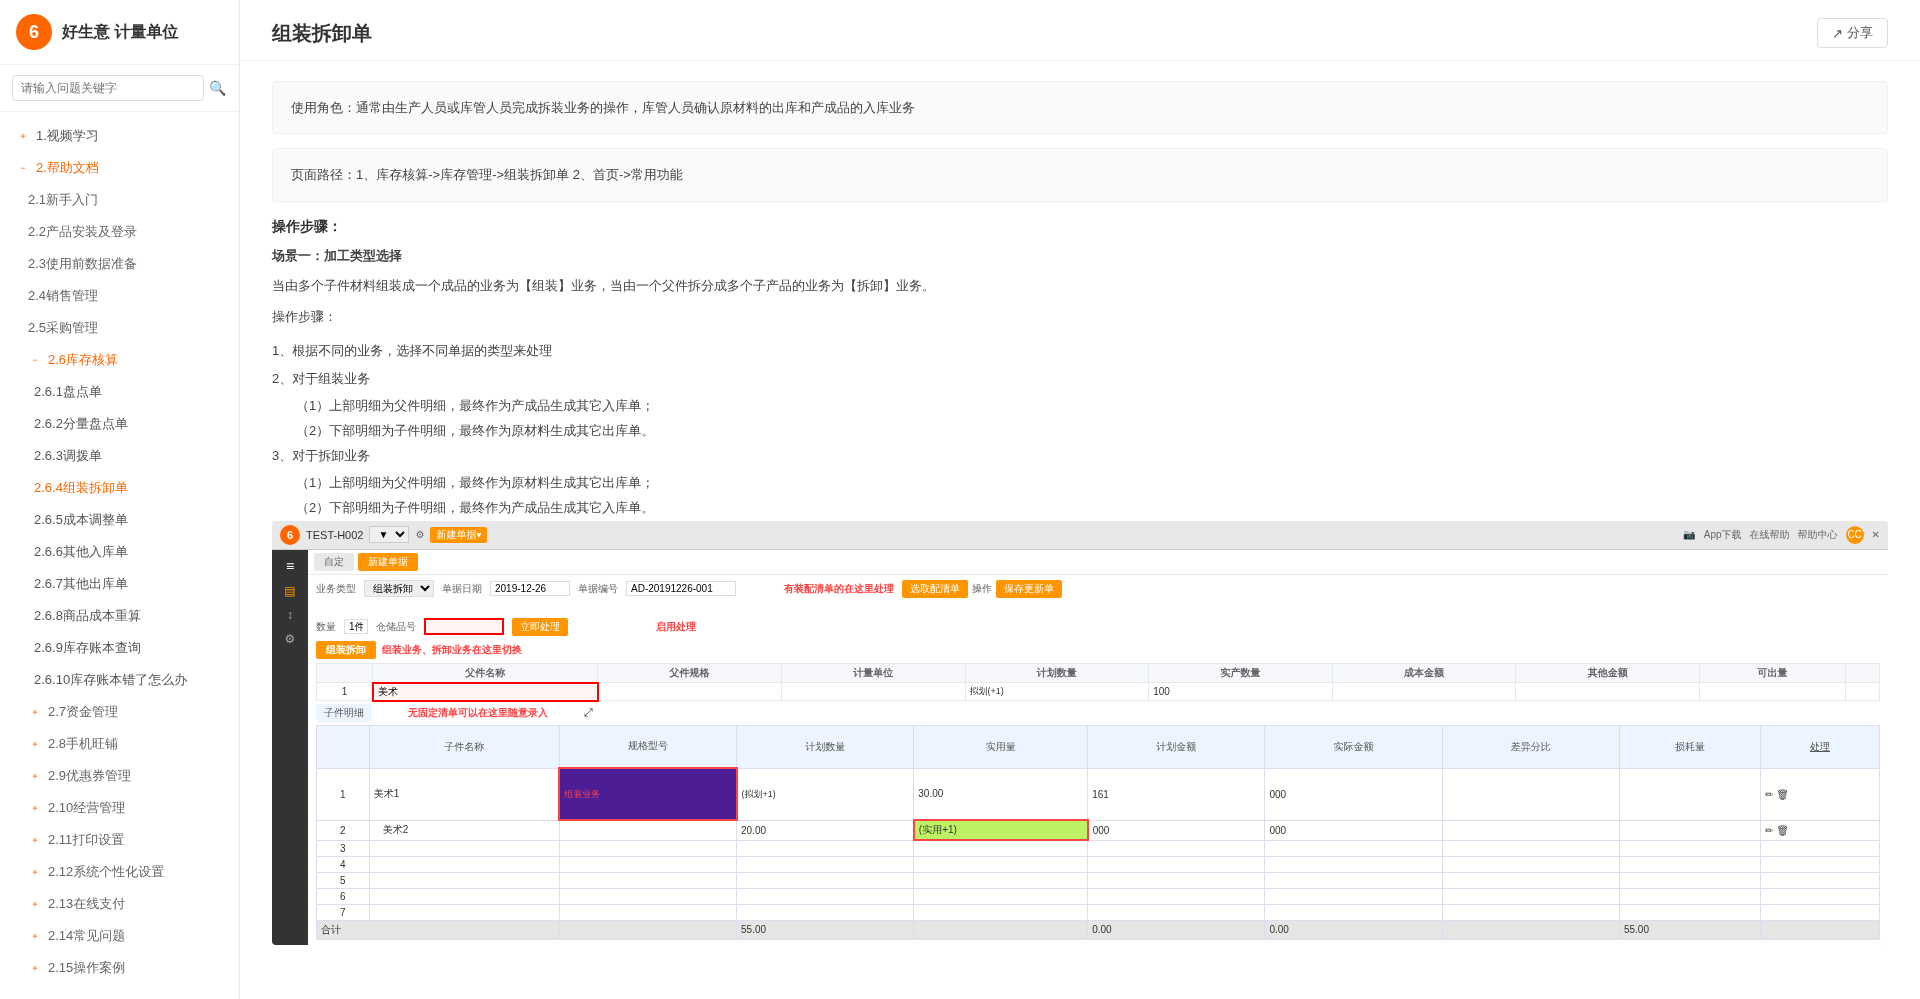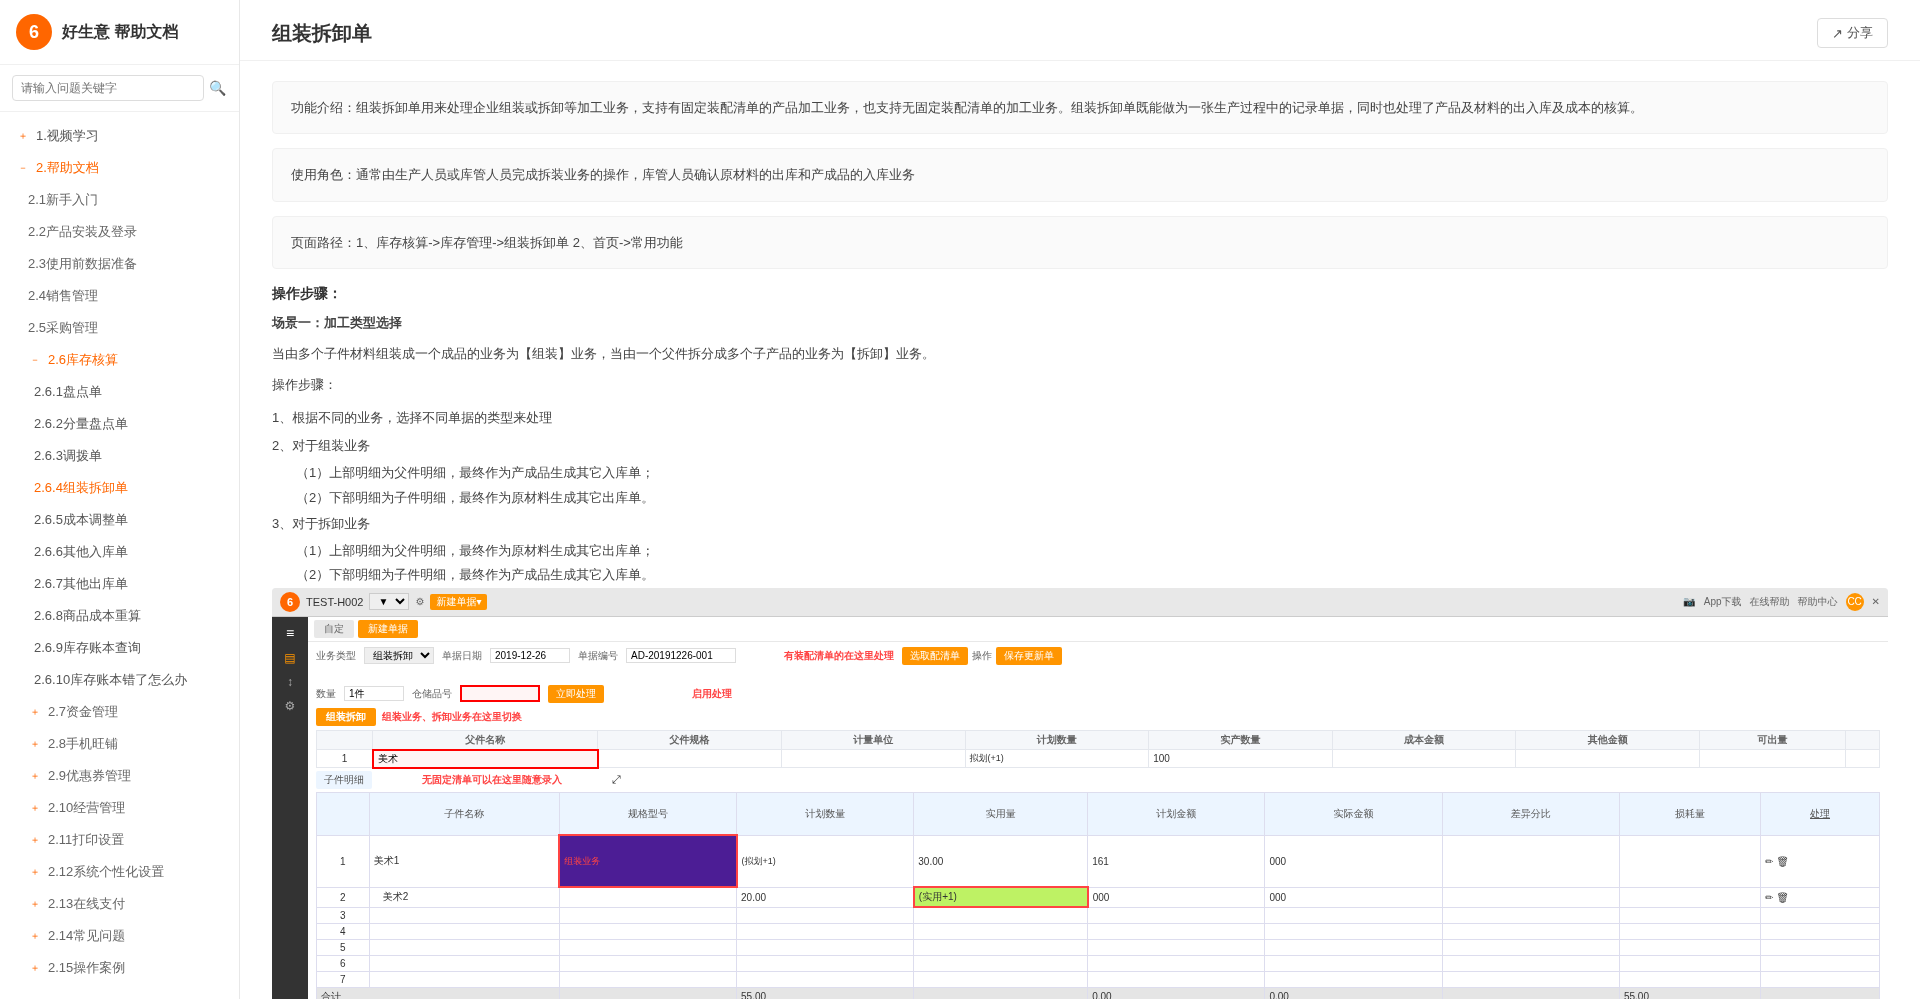--- a/index.html
+++ b/index.html
@@ -163,21 +163,21 @@
       font-size: 11px;
       position: relative;
     }
   </style>
 </head>
 <body>
 
 <div id="sidebar">
   <div class="logo-area">
     <div class="logo-circle">6</div>
-    <span class="logo-text">好生意 帮助文档</span>
+    <span class="logo-text">好生意 计量单位</span>
   </div>
   <div class="search-box">
     <input type="text" placeholder="请输入问题关键字" style="">
     <span class="search-icon-btn">🔍</span>
   </div>
   <div class="nav-list" id="nav-list">
       <div class="nav-item level1">
         <span class="expand-icon plus">＋</span>
         <span>1.视频学习</span>
       </div>
@@ -286,21 +286,20 @@
 <div id="main">
   <div class="main-header">
     <h1 class="main-title">组装拆卸单</h1>
     <button class="share-btn">
       <span>↗</span>
       <span>分享</span>
     </button>
   </div>
 
   <div class="content-area">
-    <div class="info-block">功能介绍：组装拆卸单用来处理企业组装或拆卸等加工业务，支持有固定装配清单的产品加工业务，也支持无固定装配清单的加工业务。组装拆卸单既能做为一张生产过程中的记录单据，同时也处理了产品及材料的出入库及成本的核算。</div>
     <div class="info-block">使用角色：通常由生产人员或库管人员完成拆装业务的操作，库管人员确认原材料的出库和产成品的入库业务</div>
     <div class="info-block">页面路径：1、库存核算-&gt;库存管理-&gt;组装拆卸单 2、首页-&gt;常用功能</div>
 
     <div class="section-title">操作步骤：</div>
     <div class="content-text"><strong>场景一：加工类型选择</strong></div>
     <div class="content-text">当由多个子件材料组装成一个成品的业务为【组装】业务，当由一个父件拆分成多个子产品的业务为【拆卸】业务。</div>
     <div class="content-text">操作步骤：</div>
 
     <div class="steps-block" id="steps-container">
         <div class="step-item">1、根据不同的业务，选择不同单据的类型来处理</div>
@@ -357,21 +356,21 @@
         <input style="font-size: 10px; padding: 1px 4px; border: 1px solid rgb(221, 221, 221); width: 110px;" value="AD-20191226-001" readonly="">
         <span style="font-size:10px;color:#ff4444;font-weight:bold;margin-left:40px;">有装配清单的在这里处理</span>
         <div style="position:relative;display:inline-flex;align-items:center;gap:4px;">
           <button style="background:#ff9500;color:#fff;padding:2px 8px;border:none;border-radius:2px;font-size:10px;">选取配清单</button>
           <span style="font-size:10px;color:#666;">操作</span>
           <button style="background:#ff9500;color:#fff;padding:2px 8px;border:none;border-radius:2px;font-size:10px;">保存更新单</button>
         </div>
       </div>
       <div style="display:flex;align-items:center;gap:8px;margin-bottom:5px;">
         <span style="font-size:10px;color:#666;">数量</span>
-        <input style="font-size: 10px; padding: 1px 4px; border: 1px solid rgb(221, 221, 221); width: 60px;" value="1件" readonly="">
+        <input style="font-size: 10px; padding: 1px 4px; border: 1px solid rgb(221, 221, 221); width: 24px;" value="1件" readonly="">
         <span style="font-size:10px;color:#666;">仓储品号</span>
         <input style="font-size: 10px; padding: 1px 4px; border: 2px solid rgb(255, 0, 0); width: 80px; background: rgb(255, 245, 245);" value="">
         <button style="background:#ff9500;color:#fff;padding:2px 8px;border:none;border-radius:2px;font-size:10px;">立即处理</button>
 
         <span style="font-size:10px;color:#ff4444;font-weight:bold;margin-left:80px;">启用处理</span>
       </div>
 
       <div style="display:flex;align-items:center;gap:6px;margin-bottom:4px;">
         <div style="background:#ff9500;color:#fff;padding:2px 10px;border-radius:2px;font-size:10px;font-weight:bold;">组装拆卸</div>
         <span style="font-size:10px;color:#ff4444;font-weight:bold;">组装业务、拆卸业务在这里切换</span>
@@ -403,21 +402,21 @@
             <td style="border:1px solid #e4e7ed;padding:2px 4px;font-size:9px;">拟划(+1)</td>
             <td style="border:1px solid #e4e7ed;padding:2px 4px;">100</td>
             <td style="border:1px solid #e4e7ed;padding:2px 4px;"></td>
             <td style="border:1px solid #e4e7ed;padding:2px 4px;"></td>
             <td style="border:1px solid #e4e7ed;padding:2px 4px;"></td>
             <td style="border:1px solid #e4e7ed;padding:2px 4px;"></td>
           </tr>
         </tbody>
       </table>
 
-      <div style="margin-bottom:3px;display:flex;align-items:center;gap:20px;">
+      <div style="margin-bottom:3px;display:flex;align-items:center;gap:6px;">
         <div style="background:#ecf5ff;color:#555;padding:2px 8px;font-size:10px;border-radius:2px;">子件明细</div>
         <span style="font-size:10px;color:#ff4444;font-weight:bold;margin-left:30px;">无固定清单可以在这里随意录入</span>
         <span style="margin-left:30px;">⤢</span>
       </div>
 
       <table style="width:100%;border-collapse:collapse;font-size:10px;">
         <thead>
           <tr style="background:#ecf5ff;">
             <th style="border:1px solid #dde;padding:2px 4px;color:#555;font-weight:normal;"></th>
             <th style="border:1px solid #dde;padding:2px 4px;color:#555;font-weight:normal;">子件名称</th>

